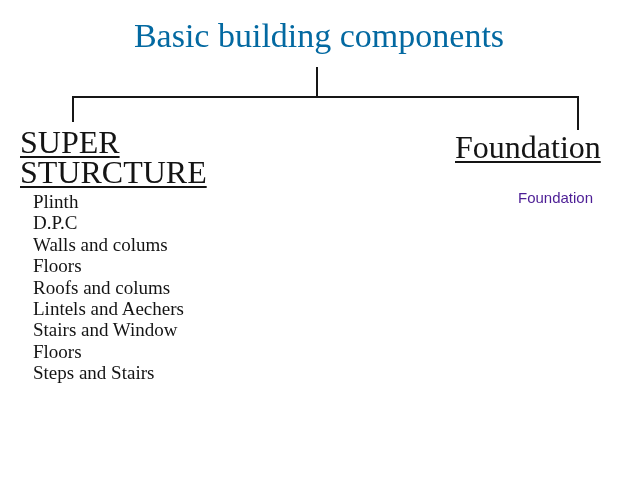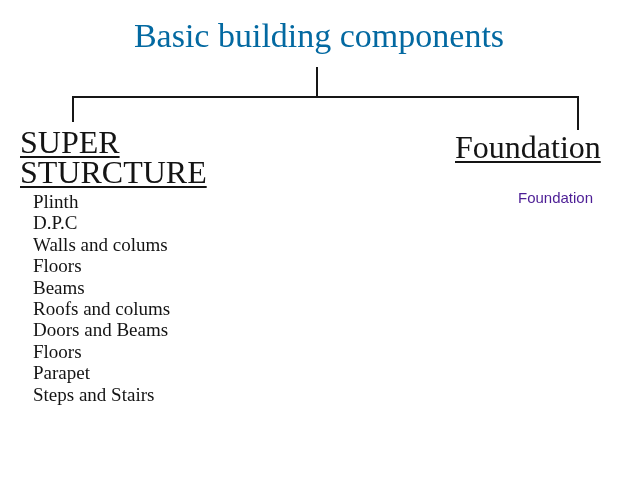--- a/index.html
+++ b/index.html
@@ -91,25 +91,24 @@
   <div class="connector drop-left"></div>
   <div class="connector drop-right"></div>
 
   <div class="branch-heading left">SUPER STURCTURE</div>
 
   <div class="item-list left">
       <div class="list-line">Plinth</div>
       <div class="list-line">D.P.C</div>
       <div class="list-line">Walls and colums</div>
       <div class="list-line">Floors</div>
-      <div class="list-line">Beams</div>
       <div class="list-line">Roofs and colums</div>
-      <div class="list-line">Doors and Beams</div>
+      <div class="list-line">Lintels and Aechers</div>
+      <div class="list-line">Stairs and Window</div>
       <div class="list-line">Floors</div>
-      <div class="list-line">Parapet</div>
       <div class="list-line">Steps and Stairs</div>
     </div>
 
   <div class="branch-heading right">Foundation</div>
 
   <div class="item-list right">
       <div class="list-line">Foundation</div>
     </div>
 
 </div>

